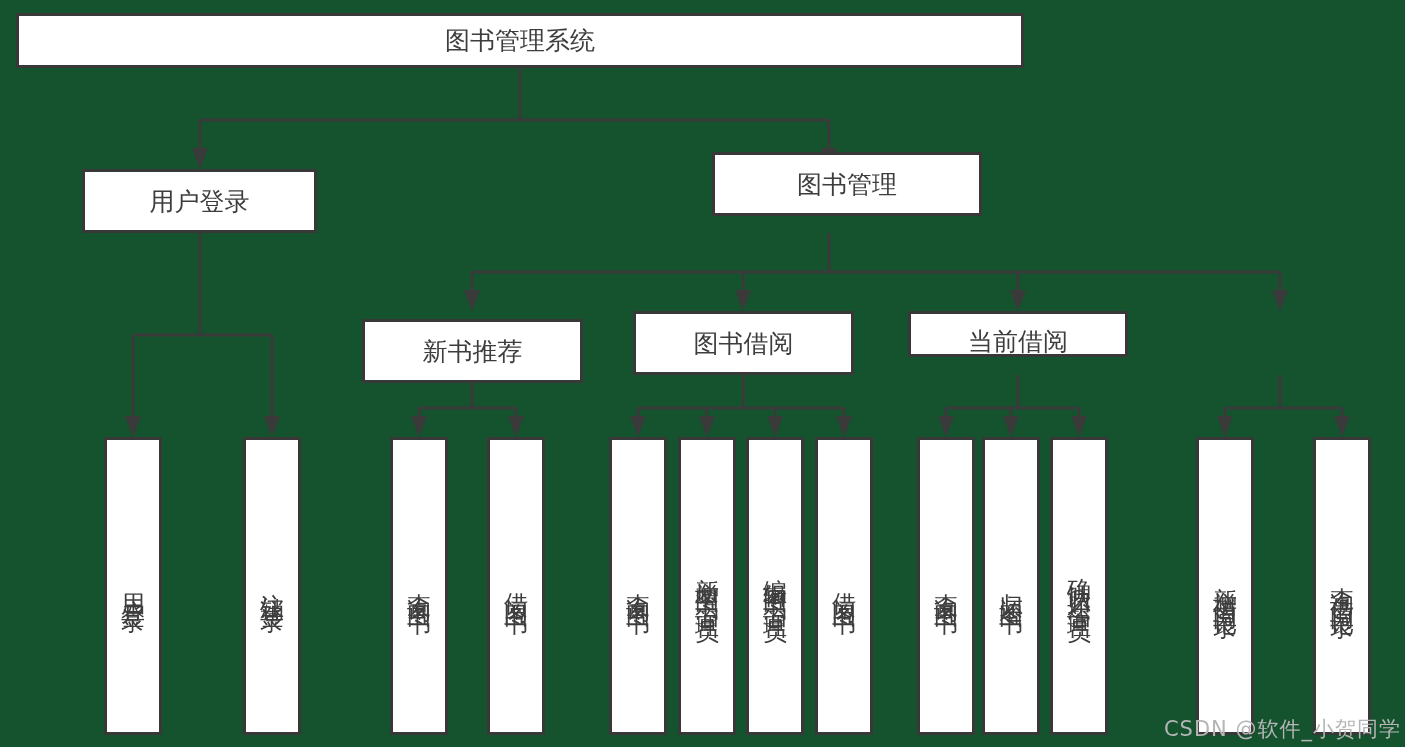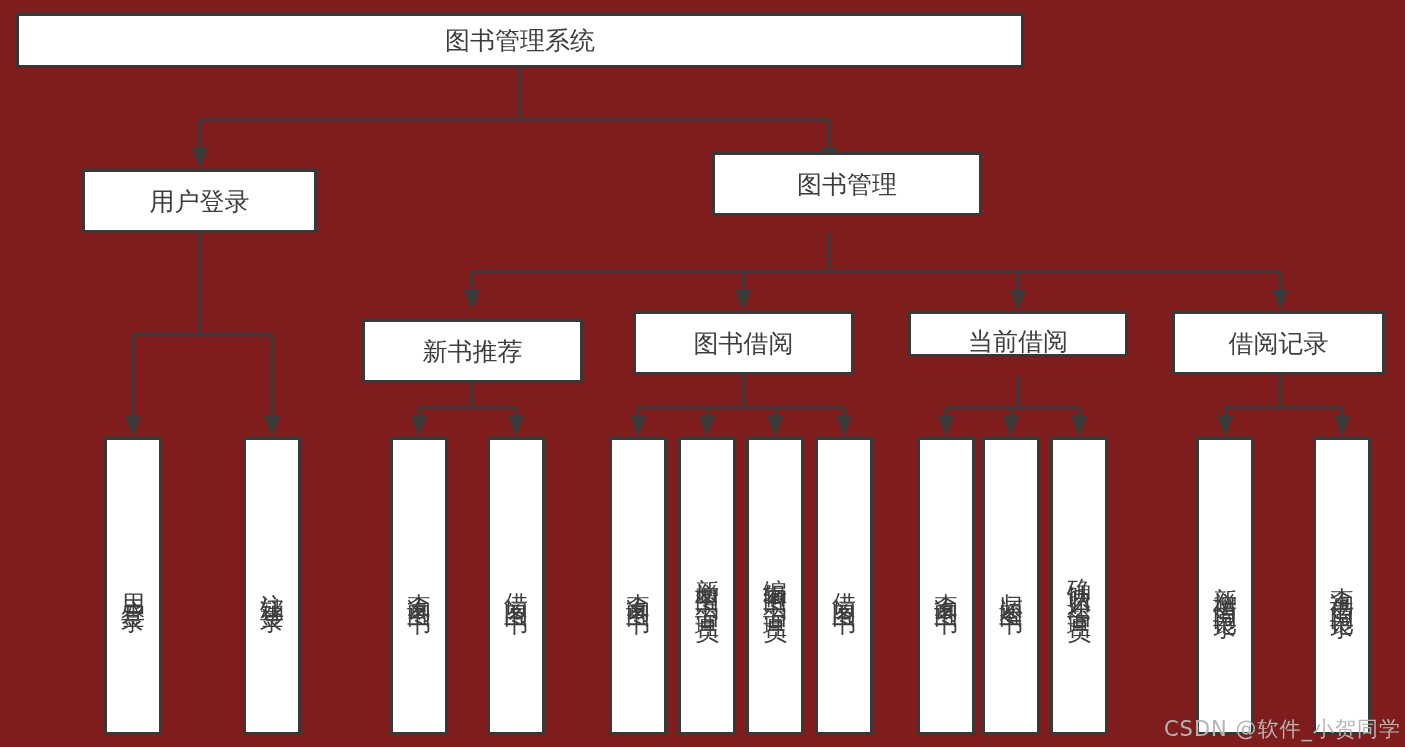--- a/index.html
+++ b/index.html
@@ -1,21 +1,21 @@
 <!DOCTYPE html>
 <html><head>
 <meta charset="utf-8">
 <style>
   * { margin: 0; padding: 0; box-sizing: border-box; }
   html, body { background: #ffffff; }
   .canvas {
     position: relative;
     width: 1405px;
     height: 747px;
-    background: #7f1d1d;
+    background: #14532d;
     font-family: "DejaVu Sans", "Liberation Sans", sans-serif;
     color: #3d3d3d;
     overflow: hidden;
   }
   svg.connectors {
     position: absolute;
     left: 0; top: 0;
     width: 1405px; height: 747px;
   }
   .box {
@@ -113,23 +113,20 @@
 
   <div class="box" style="left:362px; top:319px; width:221px; height:64px;">
     <span>新书推荐</span>
   </div>
   <div class="box" style="left:633px; top:311px; width:221px; height:64px;">
     <span>图书借阅</span>
   </div>
   <div class="box" style="left:908px; top:311px; width:220px; height:46px;align-items:flex-end;">
     <span>当前借阅</span>
   </div>
-  <div class="box" style="left:1172px; top:311px; width:213px; height:64px;">
-    <span>借阅记录</span>
-  </div>
 
   <div class="box leaf" style="left:104px;">
     <span class="vtext">用户登录</span>
   </div>
   <div class="box leaf" style="left:243px;">
     <span class="vtext">注销登录</span>
   </div>
 
   <div class="box leaf" style="left:390px;">
     <span class="vtext">查询图书</span>

